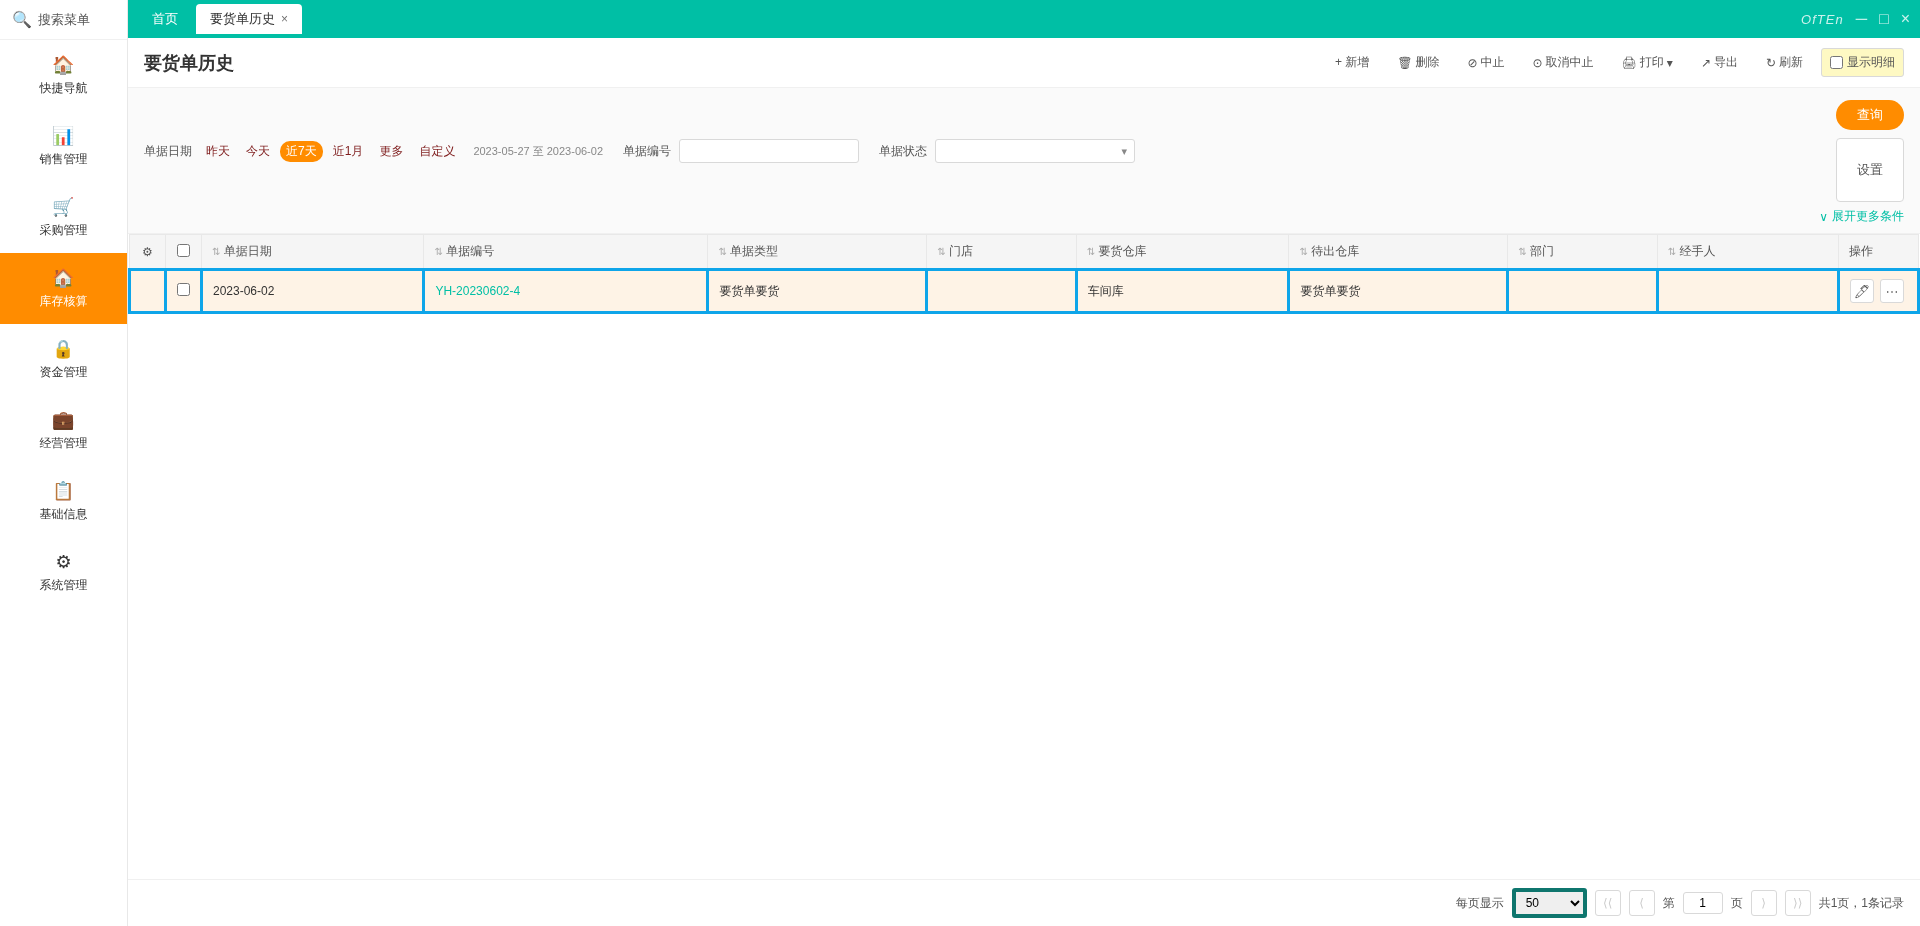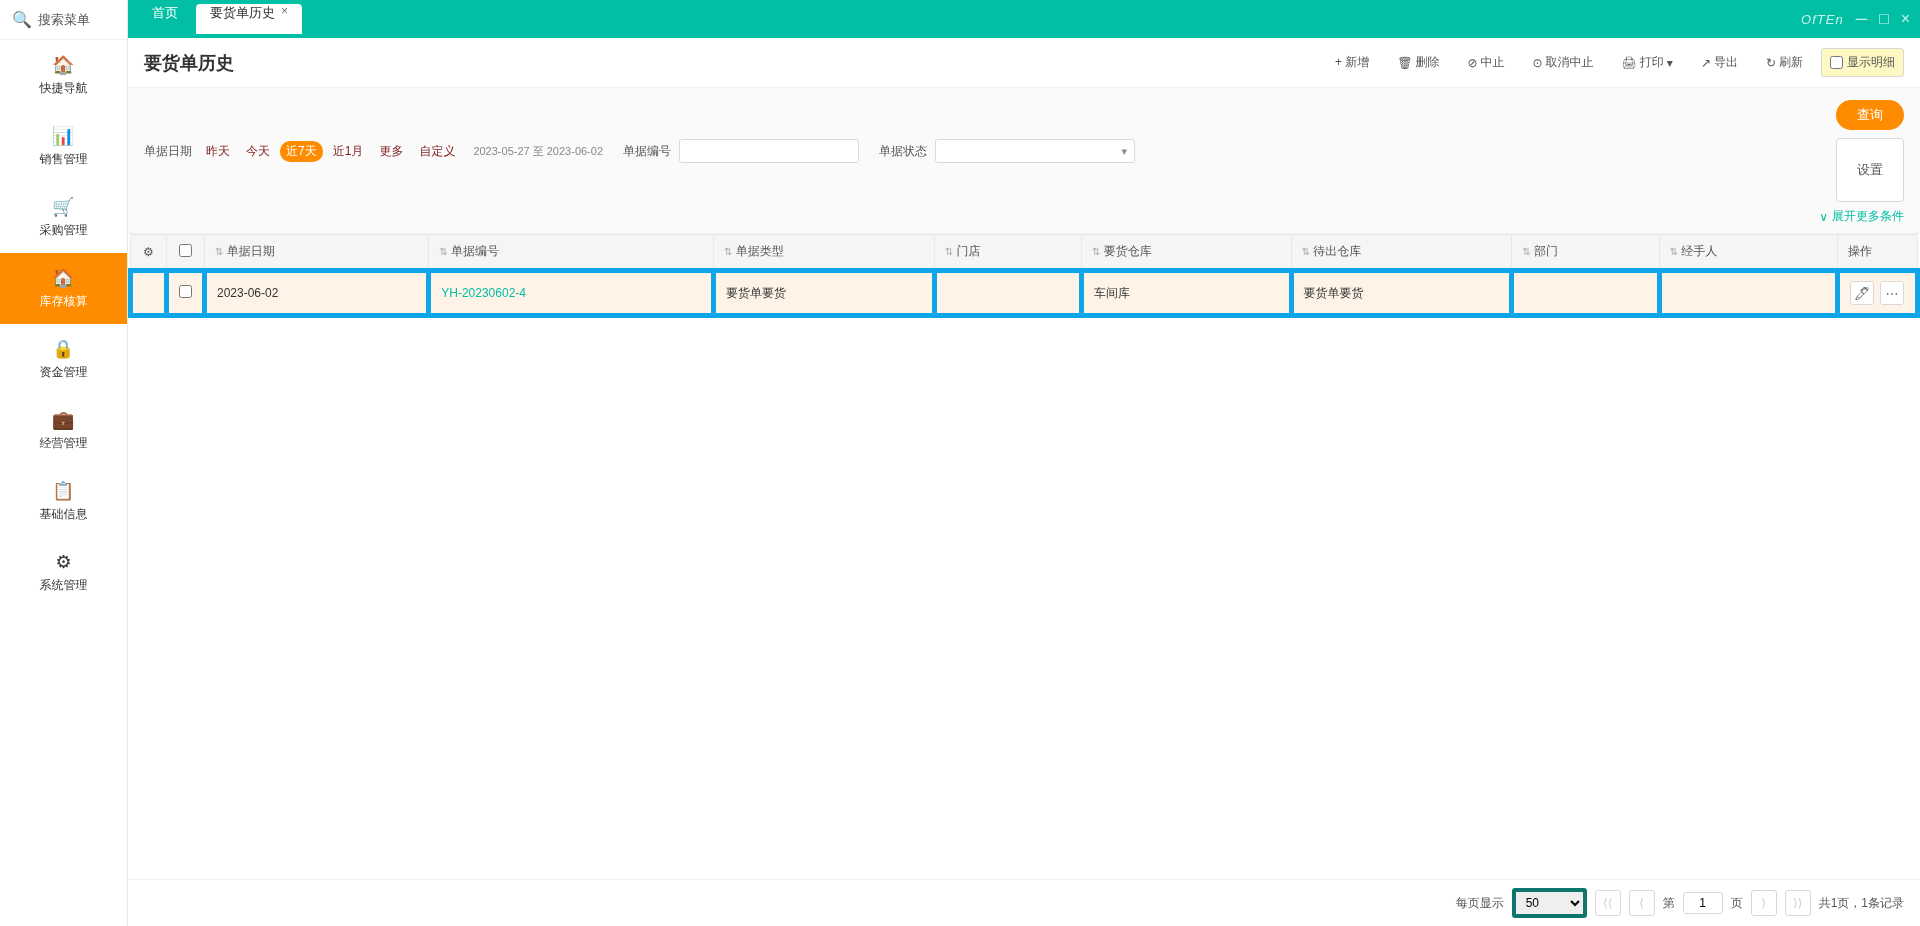--- a/index.html
+++ b/index.html
@@ -48,21 +48,21 @@
     .tab-bar {
       background: #00bfa5;
       display: flex;
       align-items: center;
       height: 38px;
       padding: 0 10px;
       gap: 4px;
     }
     .tab-item {
       display: flex;
-      align-items: flex-start;
+      align-items: center;
       padding: 0 14px;
       height: 30px;
       border-radius: 4px 4px 0 0;
       cursor: pointer;
       font-size: 13px;
       color: #fff;
       gap: 6px;
     }
     .tab-item.home { background: transparent; }
     .tab-item.active { background: #fff; color: #333; }
@@ -238,21 +238,21 @@
       background: #f5f5f5;
       border: 1px solid #e8e8e8;
       padding: 8px 10px;
       text-align: left;
       font-weight: normal;
       color: #555;
       white-space: nowrap;
     }
     thead tr th .sort-icon { color: #aaa; font-size: 10px; }
     tbody tr td {
-      border: 5px solid #0ea5e9;
+      border: 3px solid #0ea5e9;
       padding: 8px 10px;
       color: #333;
     }
     tbody tr.highlighted td { background: #fef3e6; }
     .row-link { color: #00bfa5; cursor: pointer; text-decoration: none; }
     .action-btns { display: flex; gap: 6px; }
     .action-btn {
       width: 24px; height: 24px;
       display: inline-flex; align-items: center; justify-content: center;
       border: 1px solid #d9d9d9;

